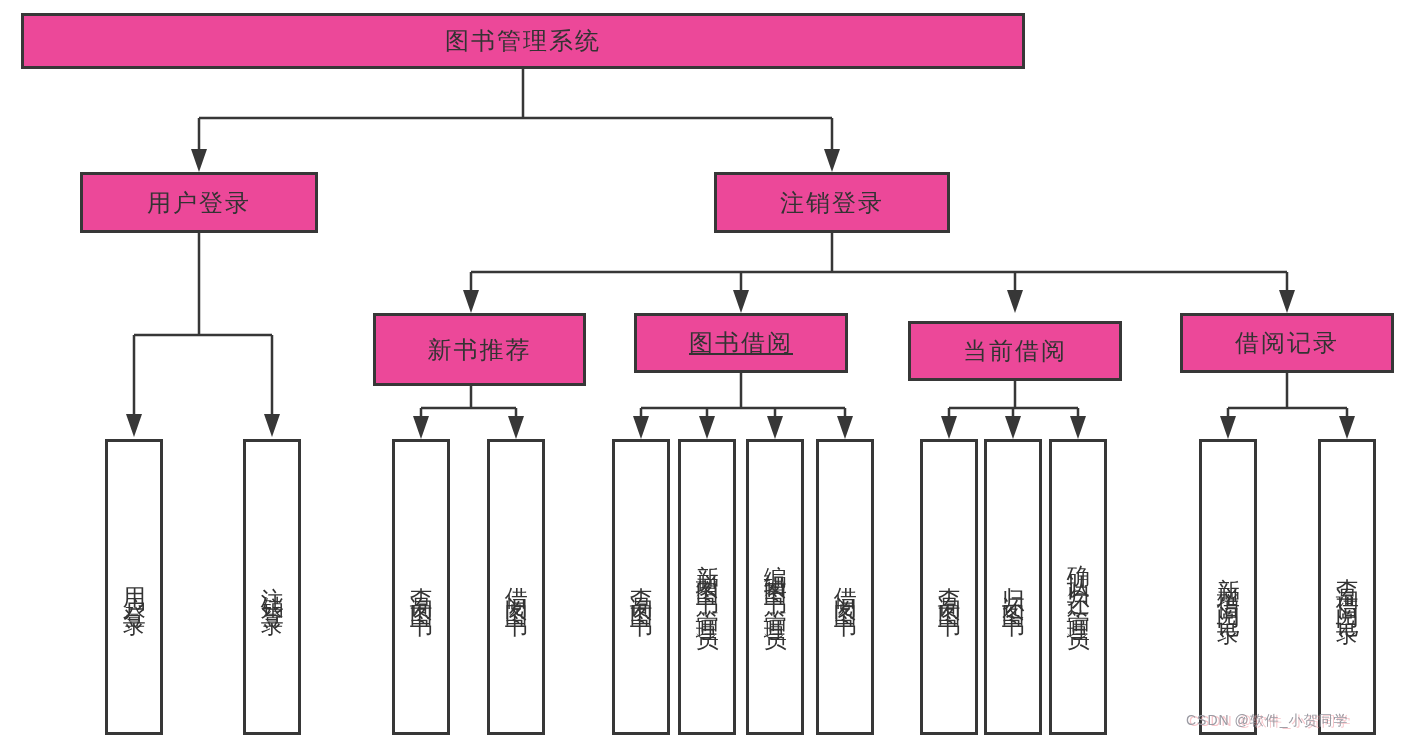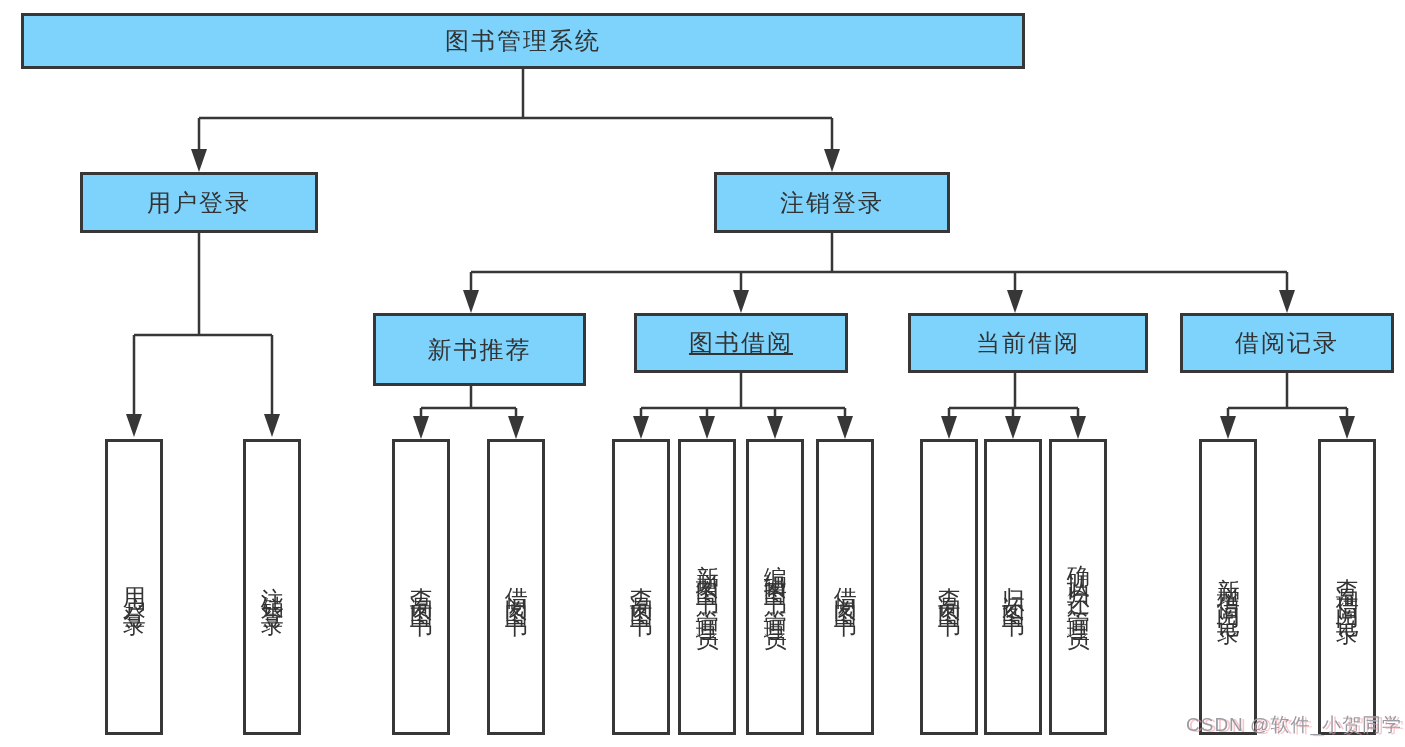--- a/index.html
+++ b/index.html
@@ -7,41 +7,41 @@
   body {
     width: 1405px; height: 747px;
     position: relative; overflow: hidden;
     font-family: "Liberation Sans", "DejaVu Sans", sans-serif;
   }
   .stage { position: absolute; left: 0; top: 0; width: 1405px; height: 747px; }
   .connectors { position: absolute; left: 0; top: 0; }
   .node {
     position: absolute;
     border: 3px solid #373737;
-    background: #7dd3fc;
+    background: #ec4899;
     display: flex; align-items: center; justify-content: center;
     font-size: 24px; color: #333333; letter-spacing: 2px;
     white-space: nowrap;
   }
   .leaf {
     position: absolute;
     top: 439px; height: 296px; width: 58px;
     border: 3px solid #373737;
     background: #ffffff;
     display: flex; align-items: center; justify-content: center;
   }
   .leaf > span {
     writing-mode: vertical-rl;
     text-orientation: mixed;
     font-size: 23px; color: #333333;
     letter-spacing: 9px; line-height: 1.1;
   }
   .watermark {
     position: absolute; left: 1186px; top: 712px;
-    font-size: 19px; letter-spacing: 1px;
+    font-size: 14px; letter-spacing: 1px;
     color: #9b9ba3;
     text-shadow: 3px 1px 0 rgba(243, 152, 160, 0.55);
     white-space: nowrap;
     z-index: 5;
   }
 </style>
 </head>
 <body>
 
 <div class="stage">
@@ -86,21 +86,21 @@
     </g>
   </svg>
 
   <div class="node" style="left:21px; top:13px; width:1004px; height:56px;">图书管理系统</div>
 
   <div class="node" style="left:80px; top:172px; width:238px; height:61px;">用户登录</div>
   <div class="node" style="left:714px; top:172px; width:236px; height:61px;">注销登录</div>
 
   <div class="node" style="left:373px; top:313px; width:213px; height:73px;">新书推荐</div>
   <div class="node" style="left:634px; top:313px; width:214px; height:60px;text-decoration:underline;">图书借阅</div>
-  <div class="node" style="left:908px; top:313px; width:240px; height:60px;">当前借阅</div>
+  <div class="node" style="left:908px; top:321px; width:214px; height:60px;">当前借阅</div>
   <div class="node" style="left:1180px; top:313px; width:214px; height:60px;">借阅记录</div>
 
   <div class="leaf" style="left:105px;">
     <span>用户登录</span>
   </div>
   <div class="leaf" style="left:243px;">
     <span>注销登录</span>
   </div>
 
   <div class="leaf" style="left:392px;">

